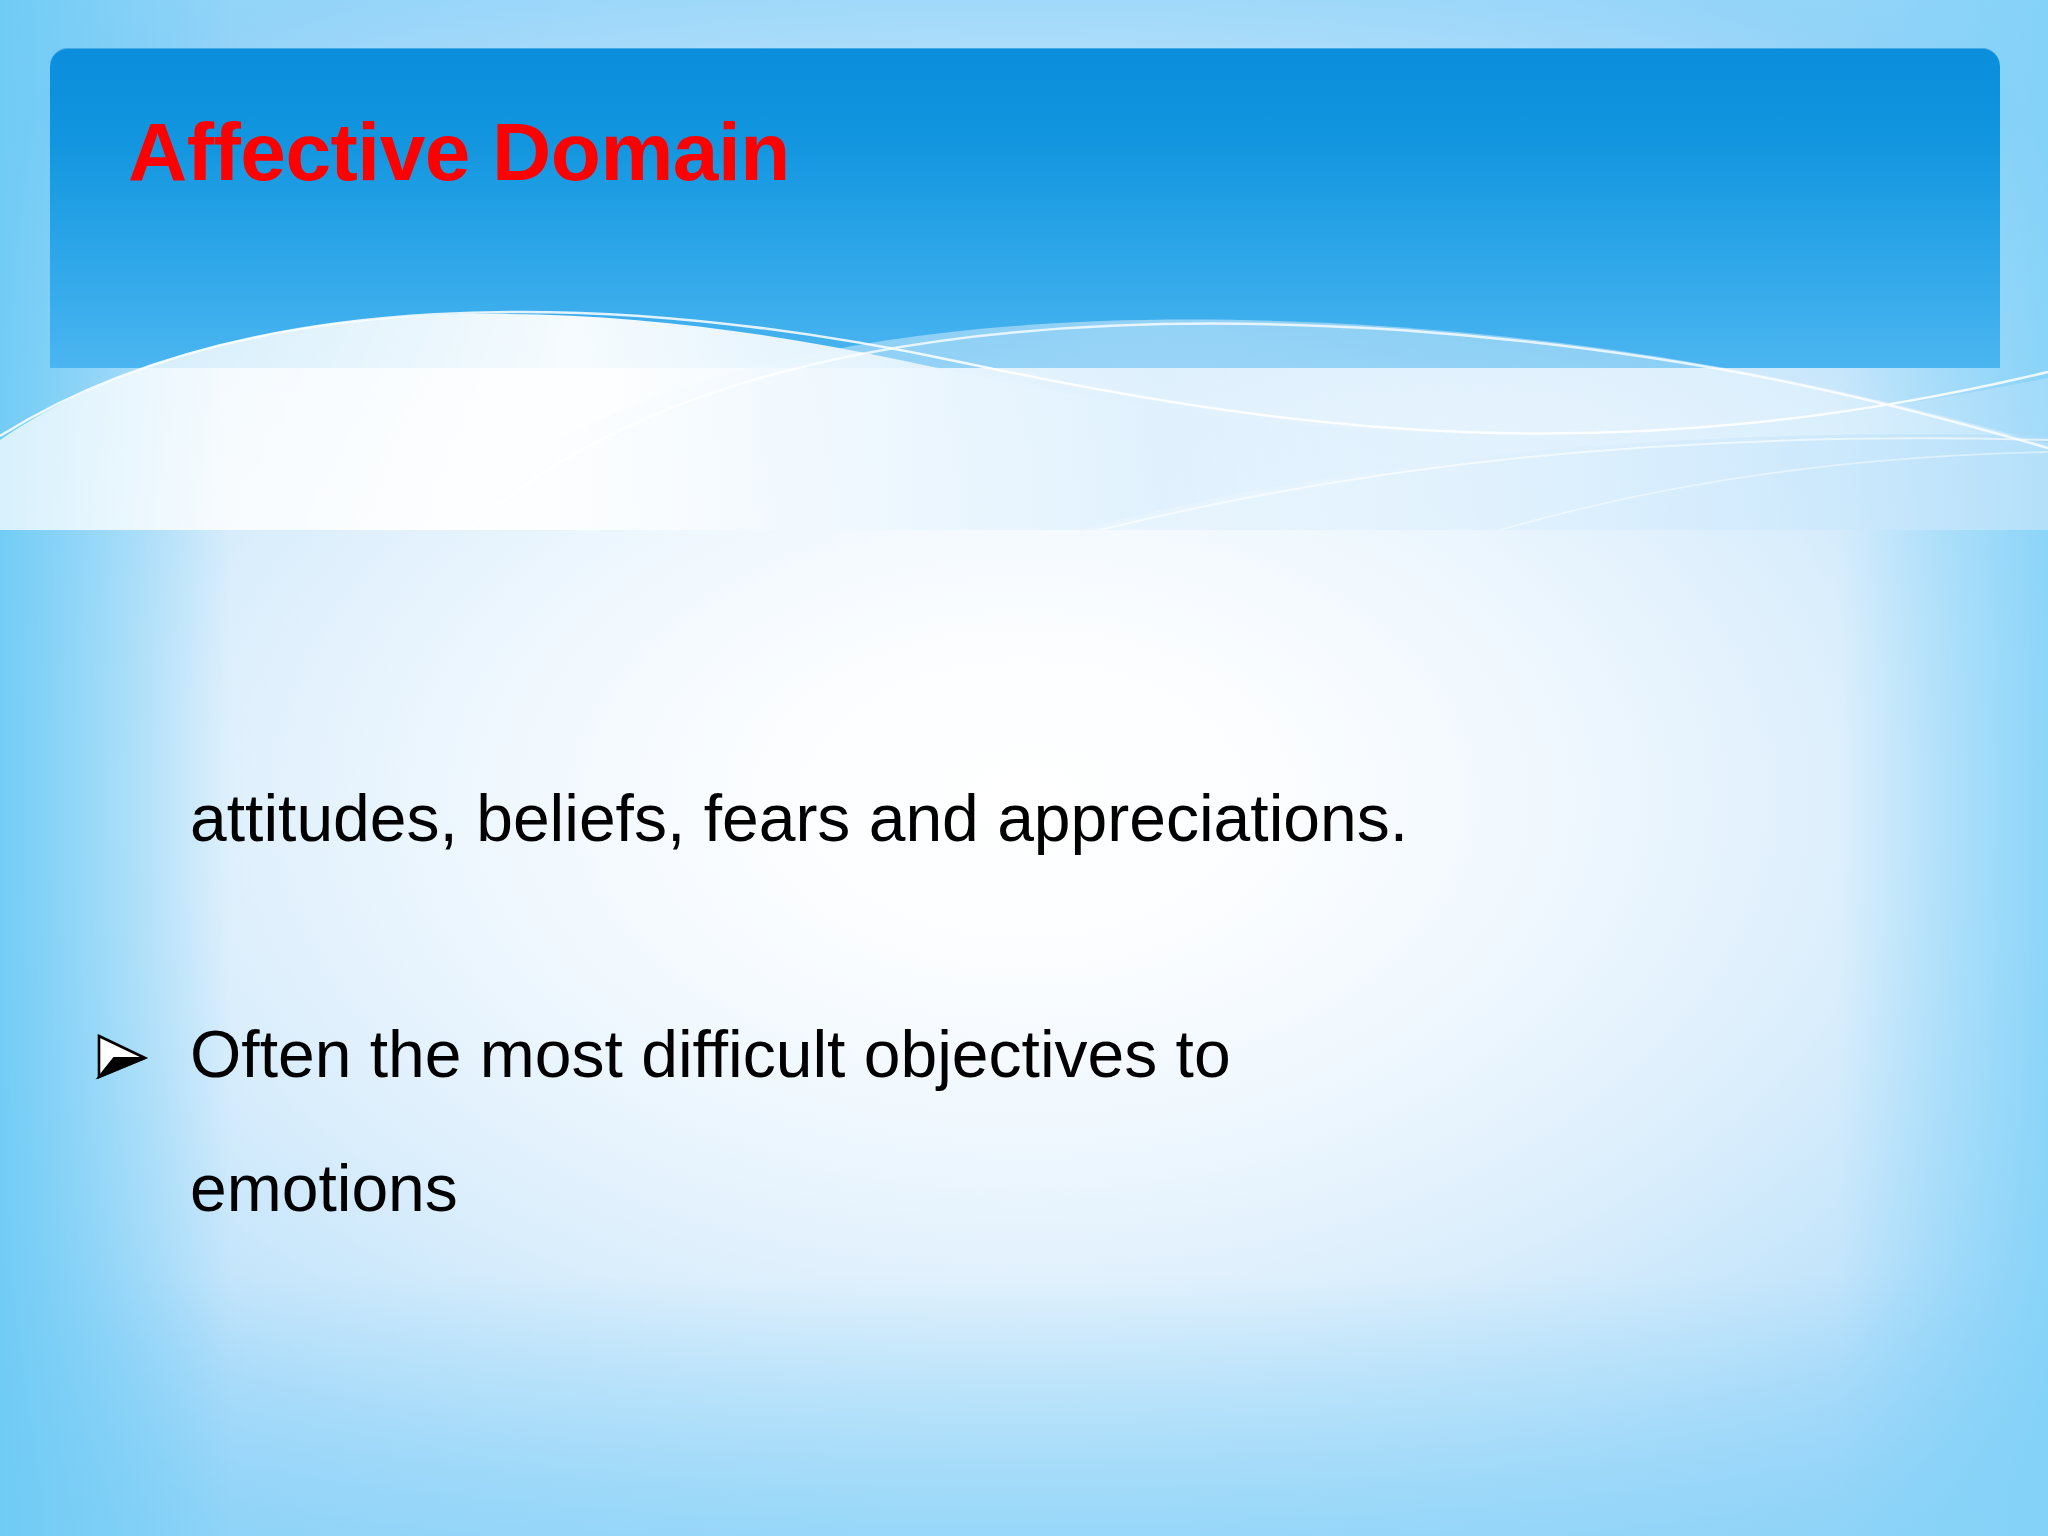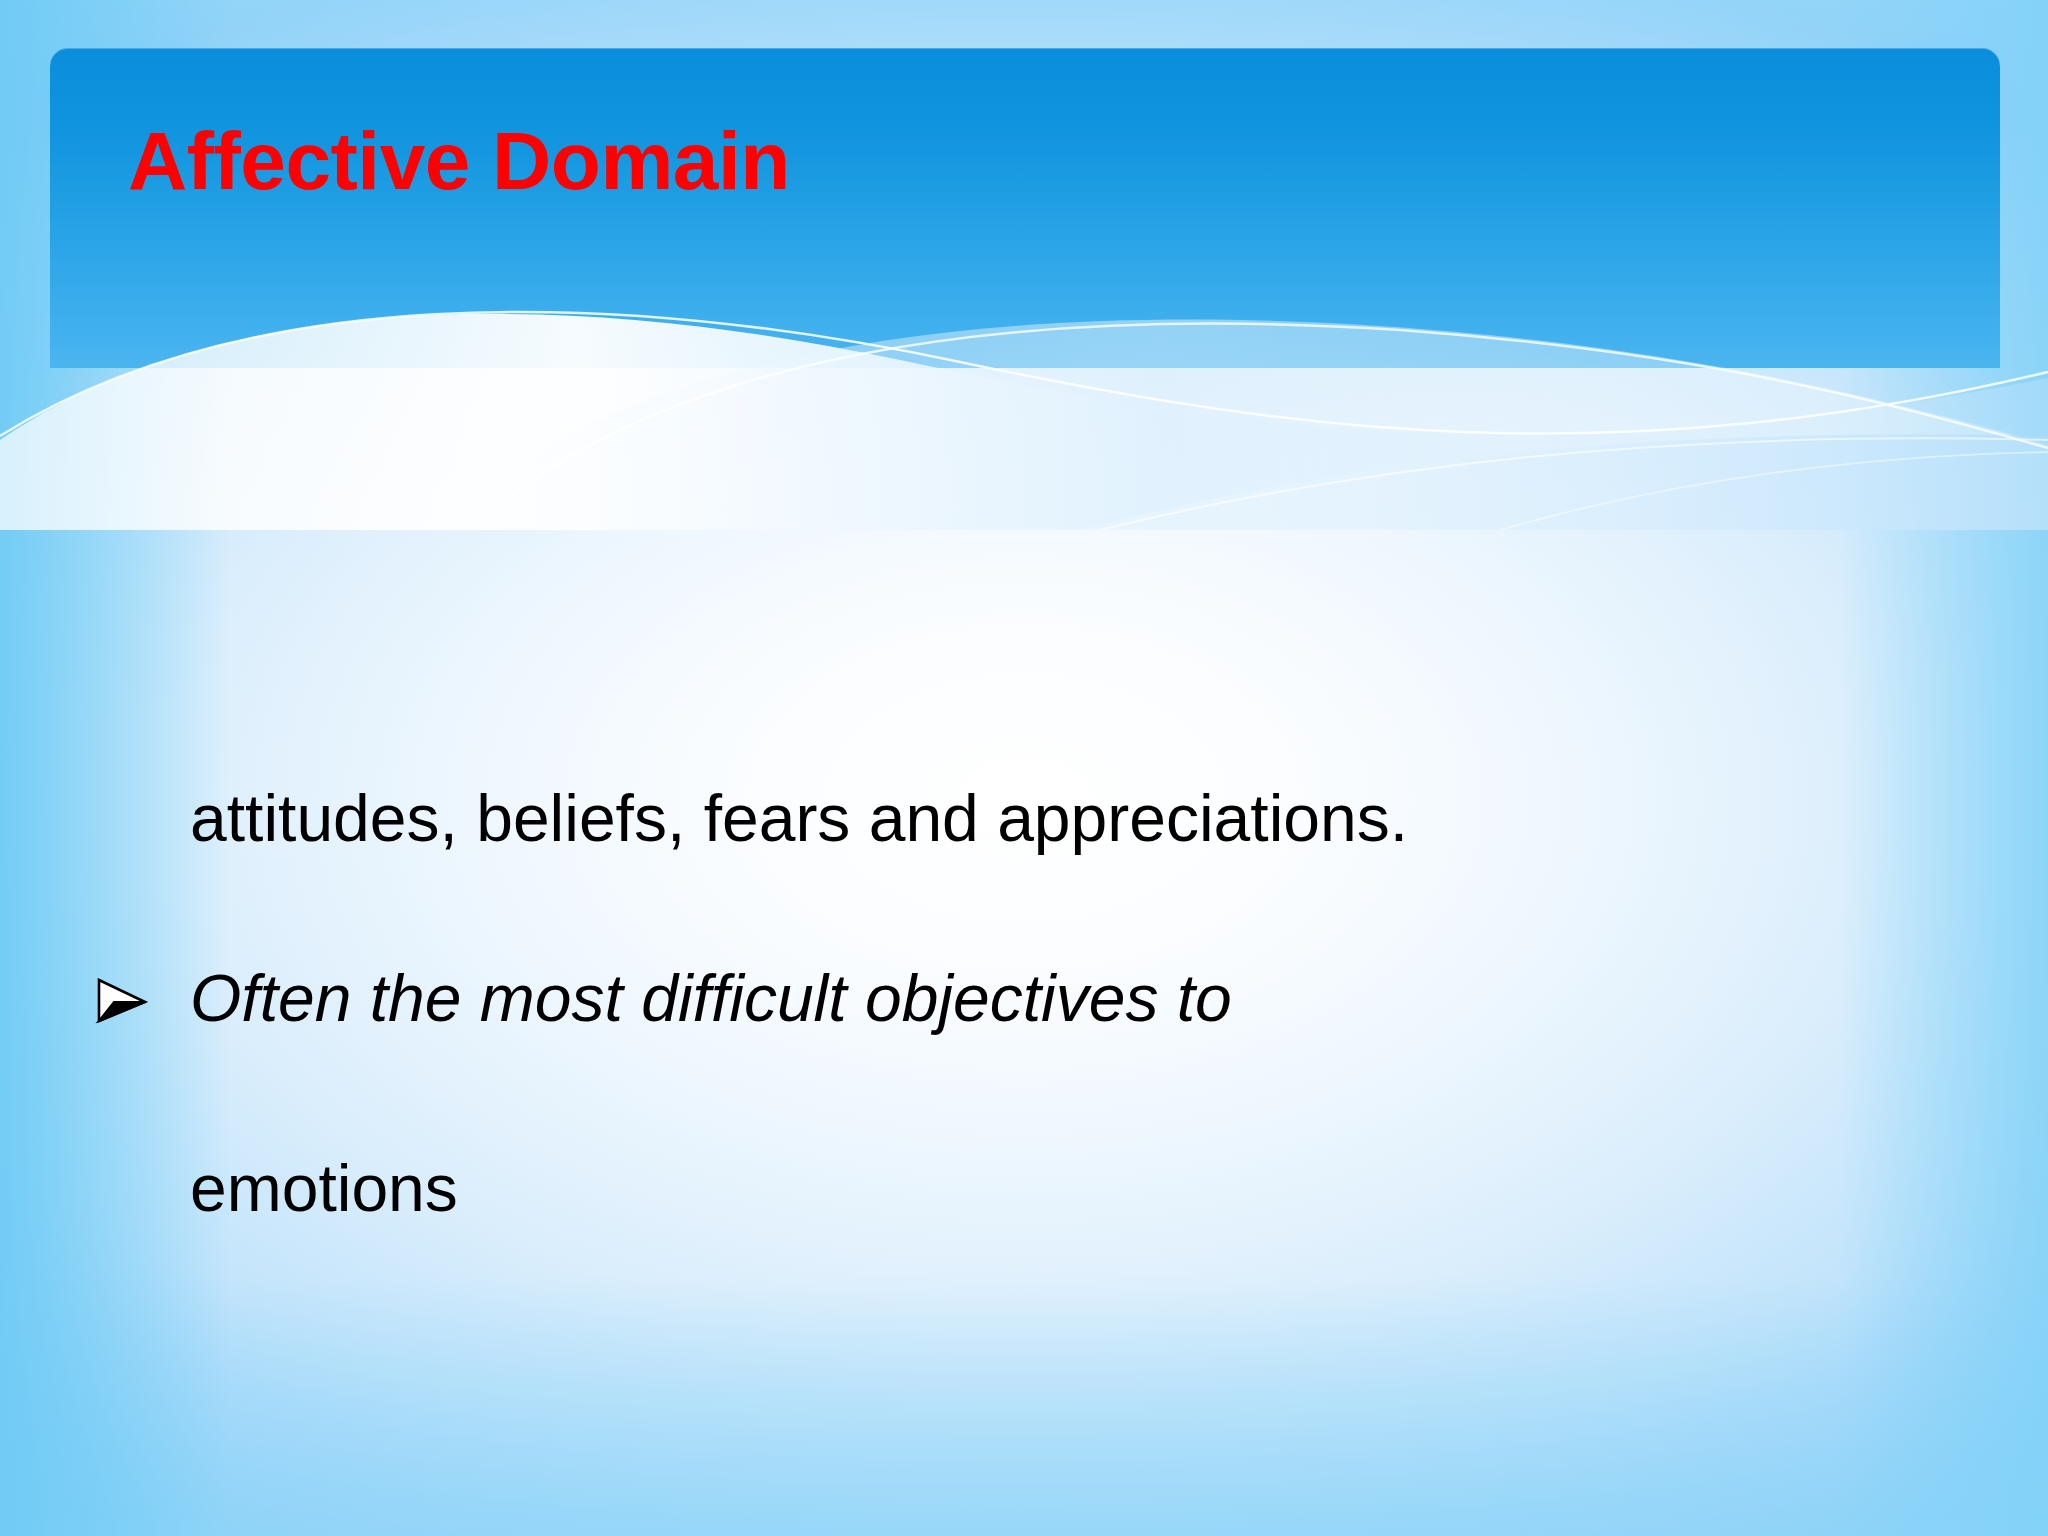--- a/index.html
+++ b/index.html
@@ -61,21 +61,21 @@
     height: 320px;
     border-radius: 18px 18px 0 0;
     background: linear-gradient(to bottom, #0a8ddb 0%, #1396df 30%, #2ba5e8 62%, #4bb5f0 100%);
     z-index: 1;
     box-shadow: 0 1px 0 rgba(255,255,255,0.25) inset;
   }
 
   #title-text {
     position: absolute;
     left: 128px;
-    top: 120px;
+    top: 111px;
     z-index: 4;
     color: #ff0000;
     font-size: 82px;
     font-weight: bold;
     letter-spacing: -0.5px;
     line-height: 1;
     white-space: nowrap;
     font-family: "Liberation Sans", "DejaVu Sans", sans-serif;
   }
 
@@ -158,21 +158,21 @@
   <div id="title-text">Affective Domain</div>
 
   <div id="body-content">
 
 
 
     <div class="bullet-line cont-line" style="left:90px; top:785px;">
       <span class="bullet-text">attitudes, beliefs, fears and appreciations.</span>
     </div>
 
-    <div class="bullet-line" style="left:90px; top:965px;font-style:italic;">
+    <div class="bullet-line" style="left:90px; top:1021px;">
       <span class="bullet-marker">
         <svg width="62" height="62" viewBox="0 0 62 62" aria-hidden="true">
           <polygon points="9,11 55,33 9,52" fill="#ffffff" stroke="#000000" stroke-width="2.6"></polygon>
           <polygon points="9,52 24,33 55,33" fill="#000000" stroke="#000000" stroke-width="2.2"></polygon>
         </svg>
       </span>
       <span class="bullet-text">Often the most difficult objectives to</span>
     </div>
 
     <div class="bullet-line cont-line" style="left:90px; top:1155px;">

